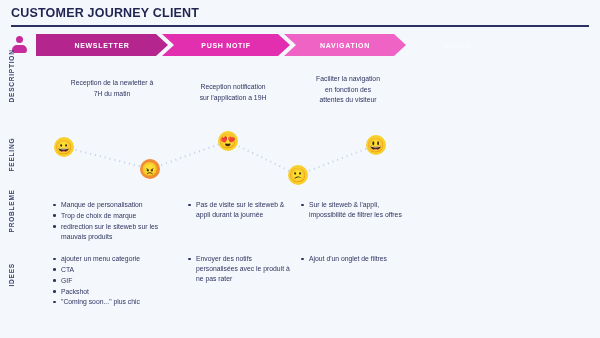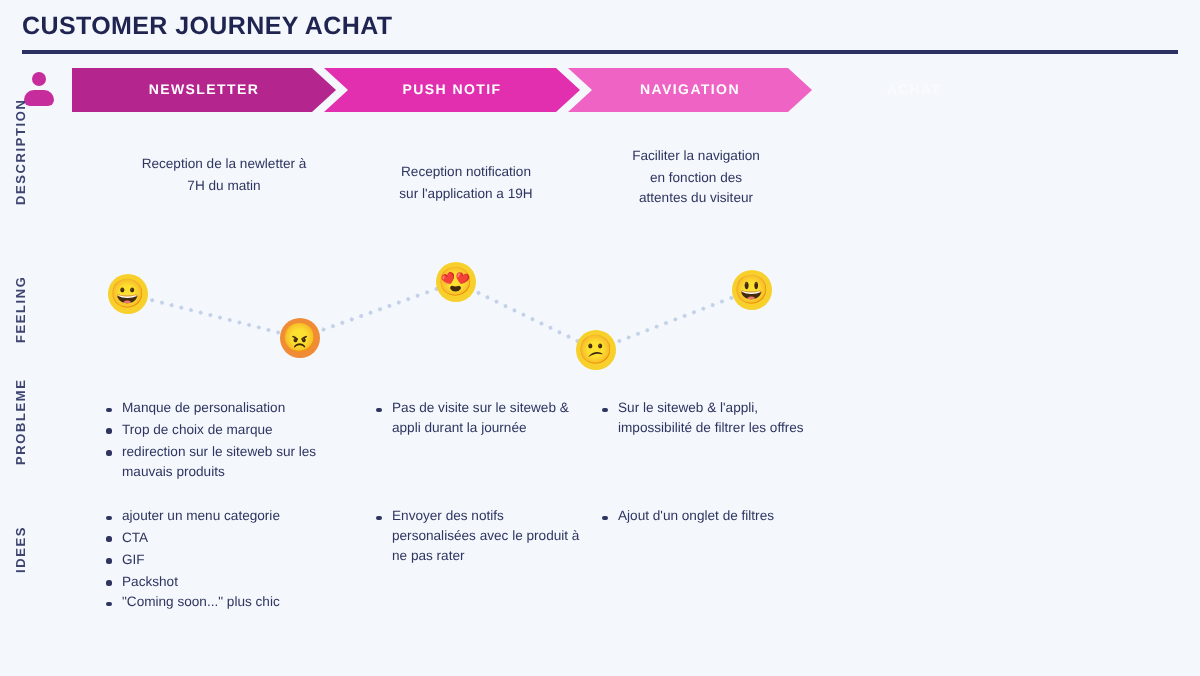--- a/index.html
+++ b/index.html
@@ -176,21 +176,21 @@
     height: 2.5px;
     border-radius: 50%;
     background: #2f3560;
   }
 </style>
 </head>
 <body>
 
 <div id="canvas">
 
-  <div class="page-title">CUSTOMER JOURNEY ACHAT</div>
+  <div class="page-title">CUSTOMER JOURNEY CLIENT</div>
   <div class="title-rule"></div>
 
   <div class="persona-icon">
     <div class="head"></div>
     <div class="body"></div>
   </div>
 
   <div class="stage-band">
     <div class="stage first" id="stage-0" style="left: 0px; width: 132px; background: rgb(181, 37, 142); z-index: 10;">
       <span class="stage-label">NEWSLETTER</span>

